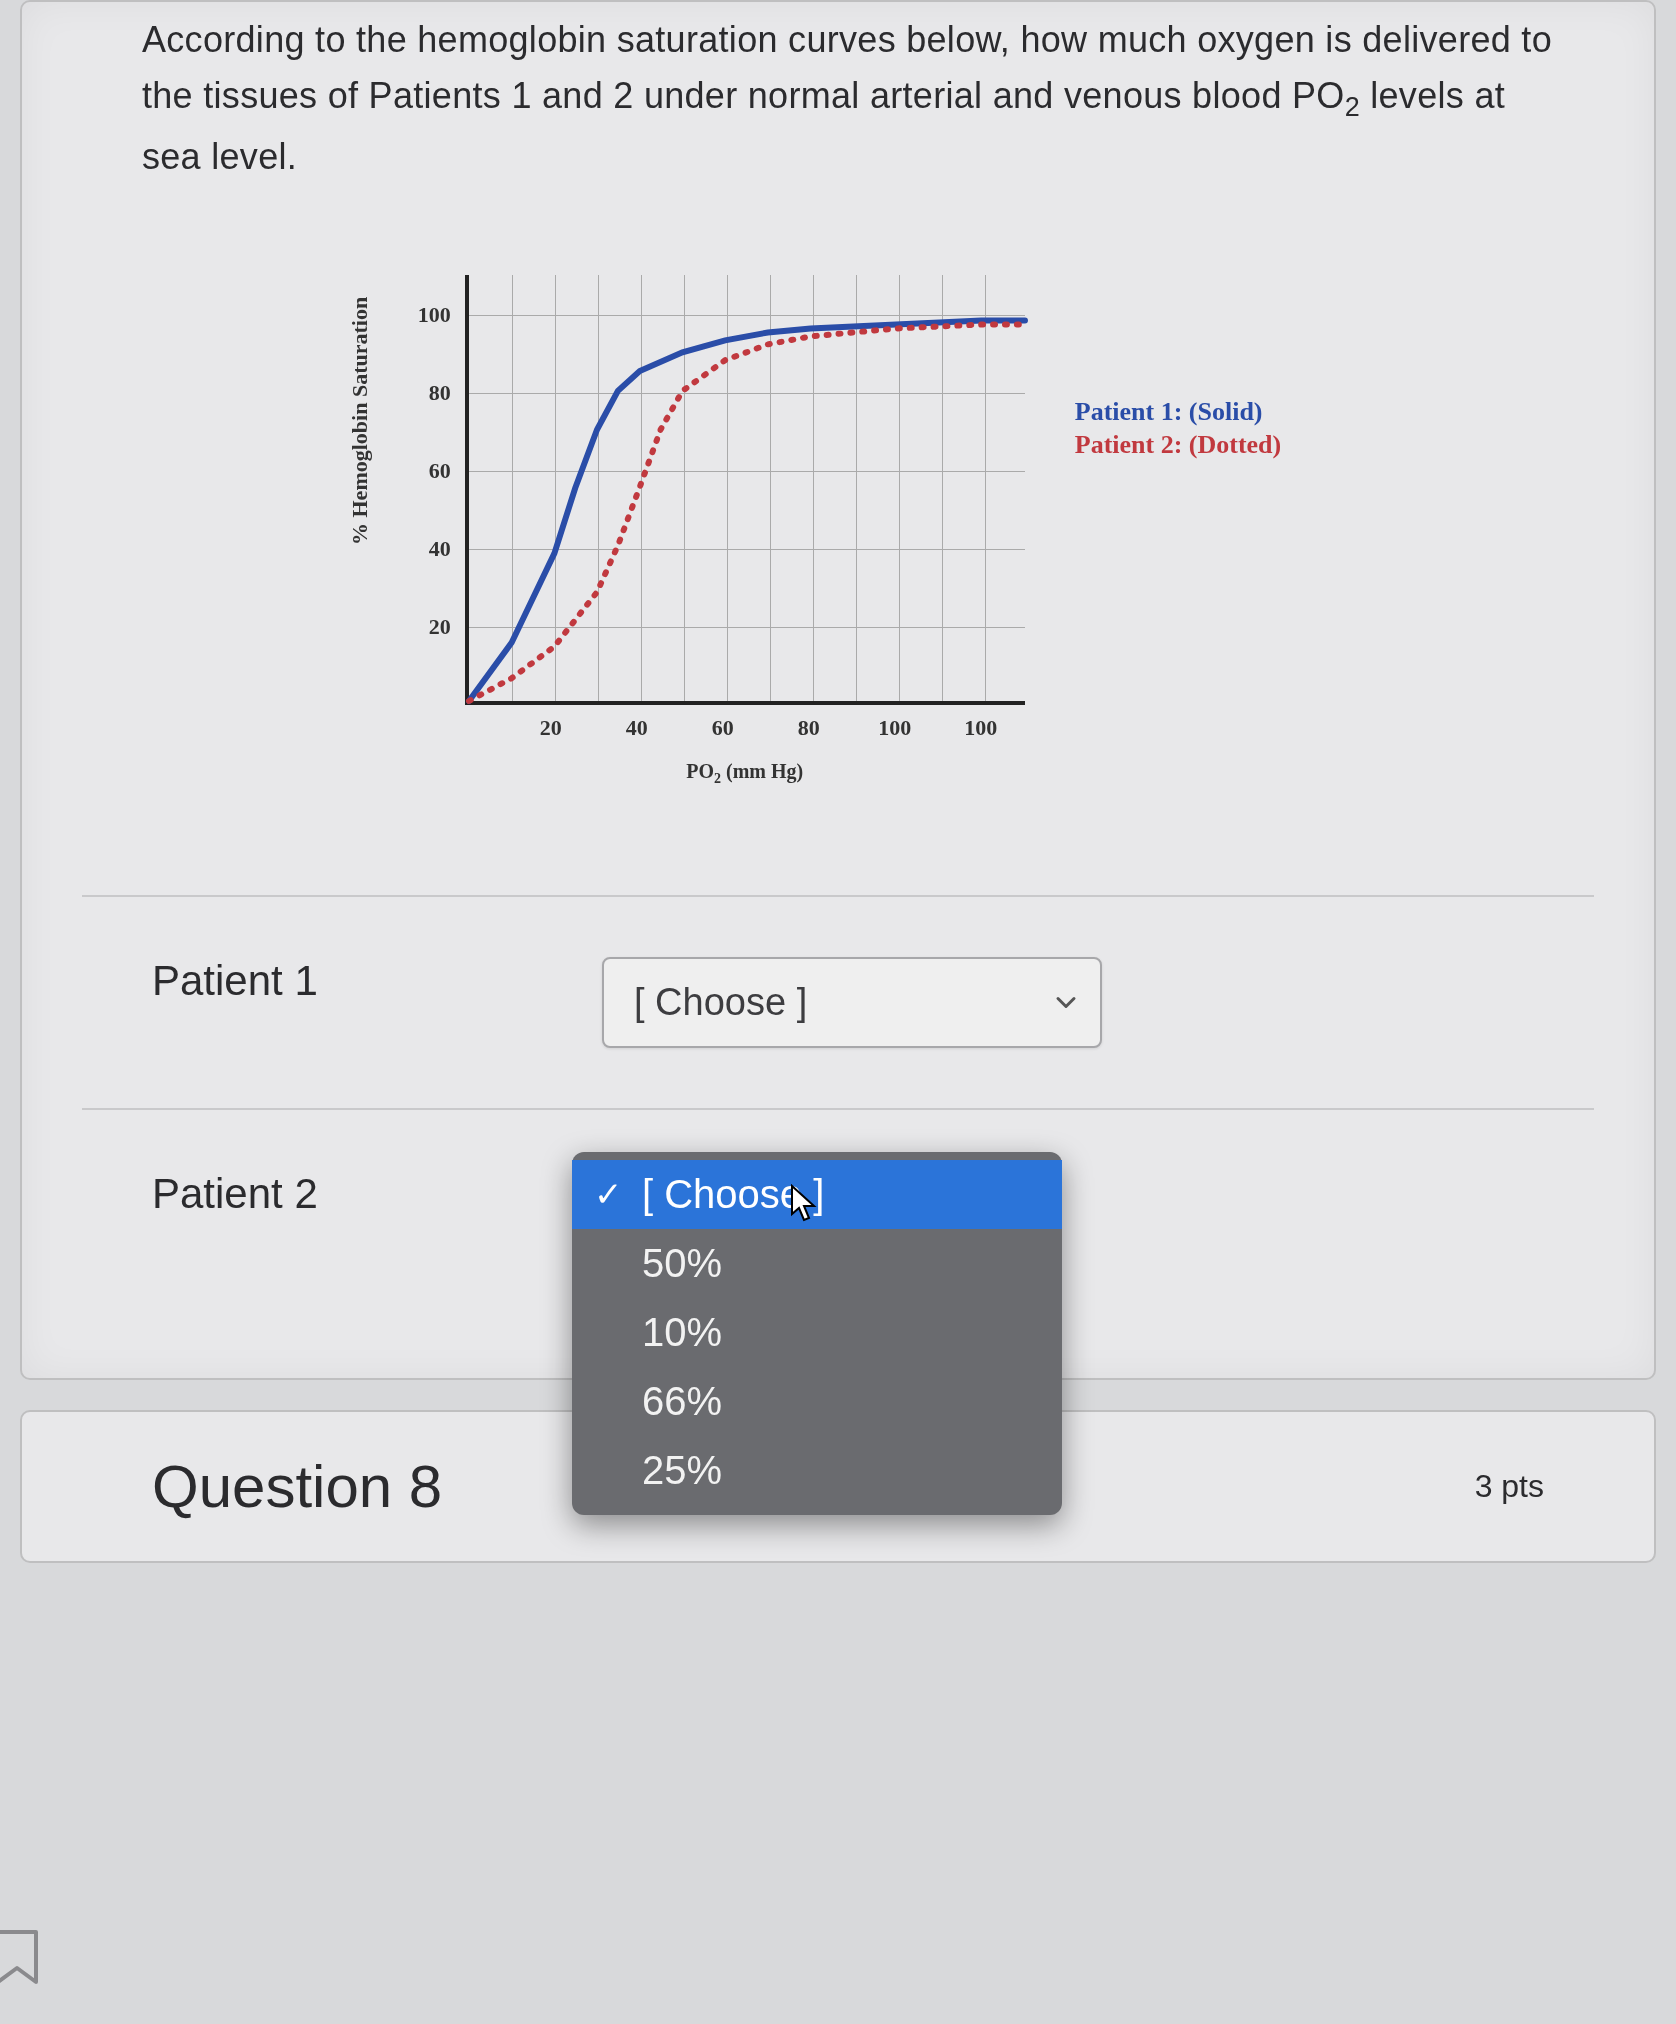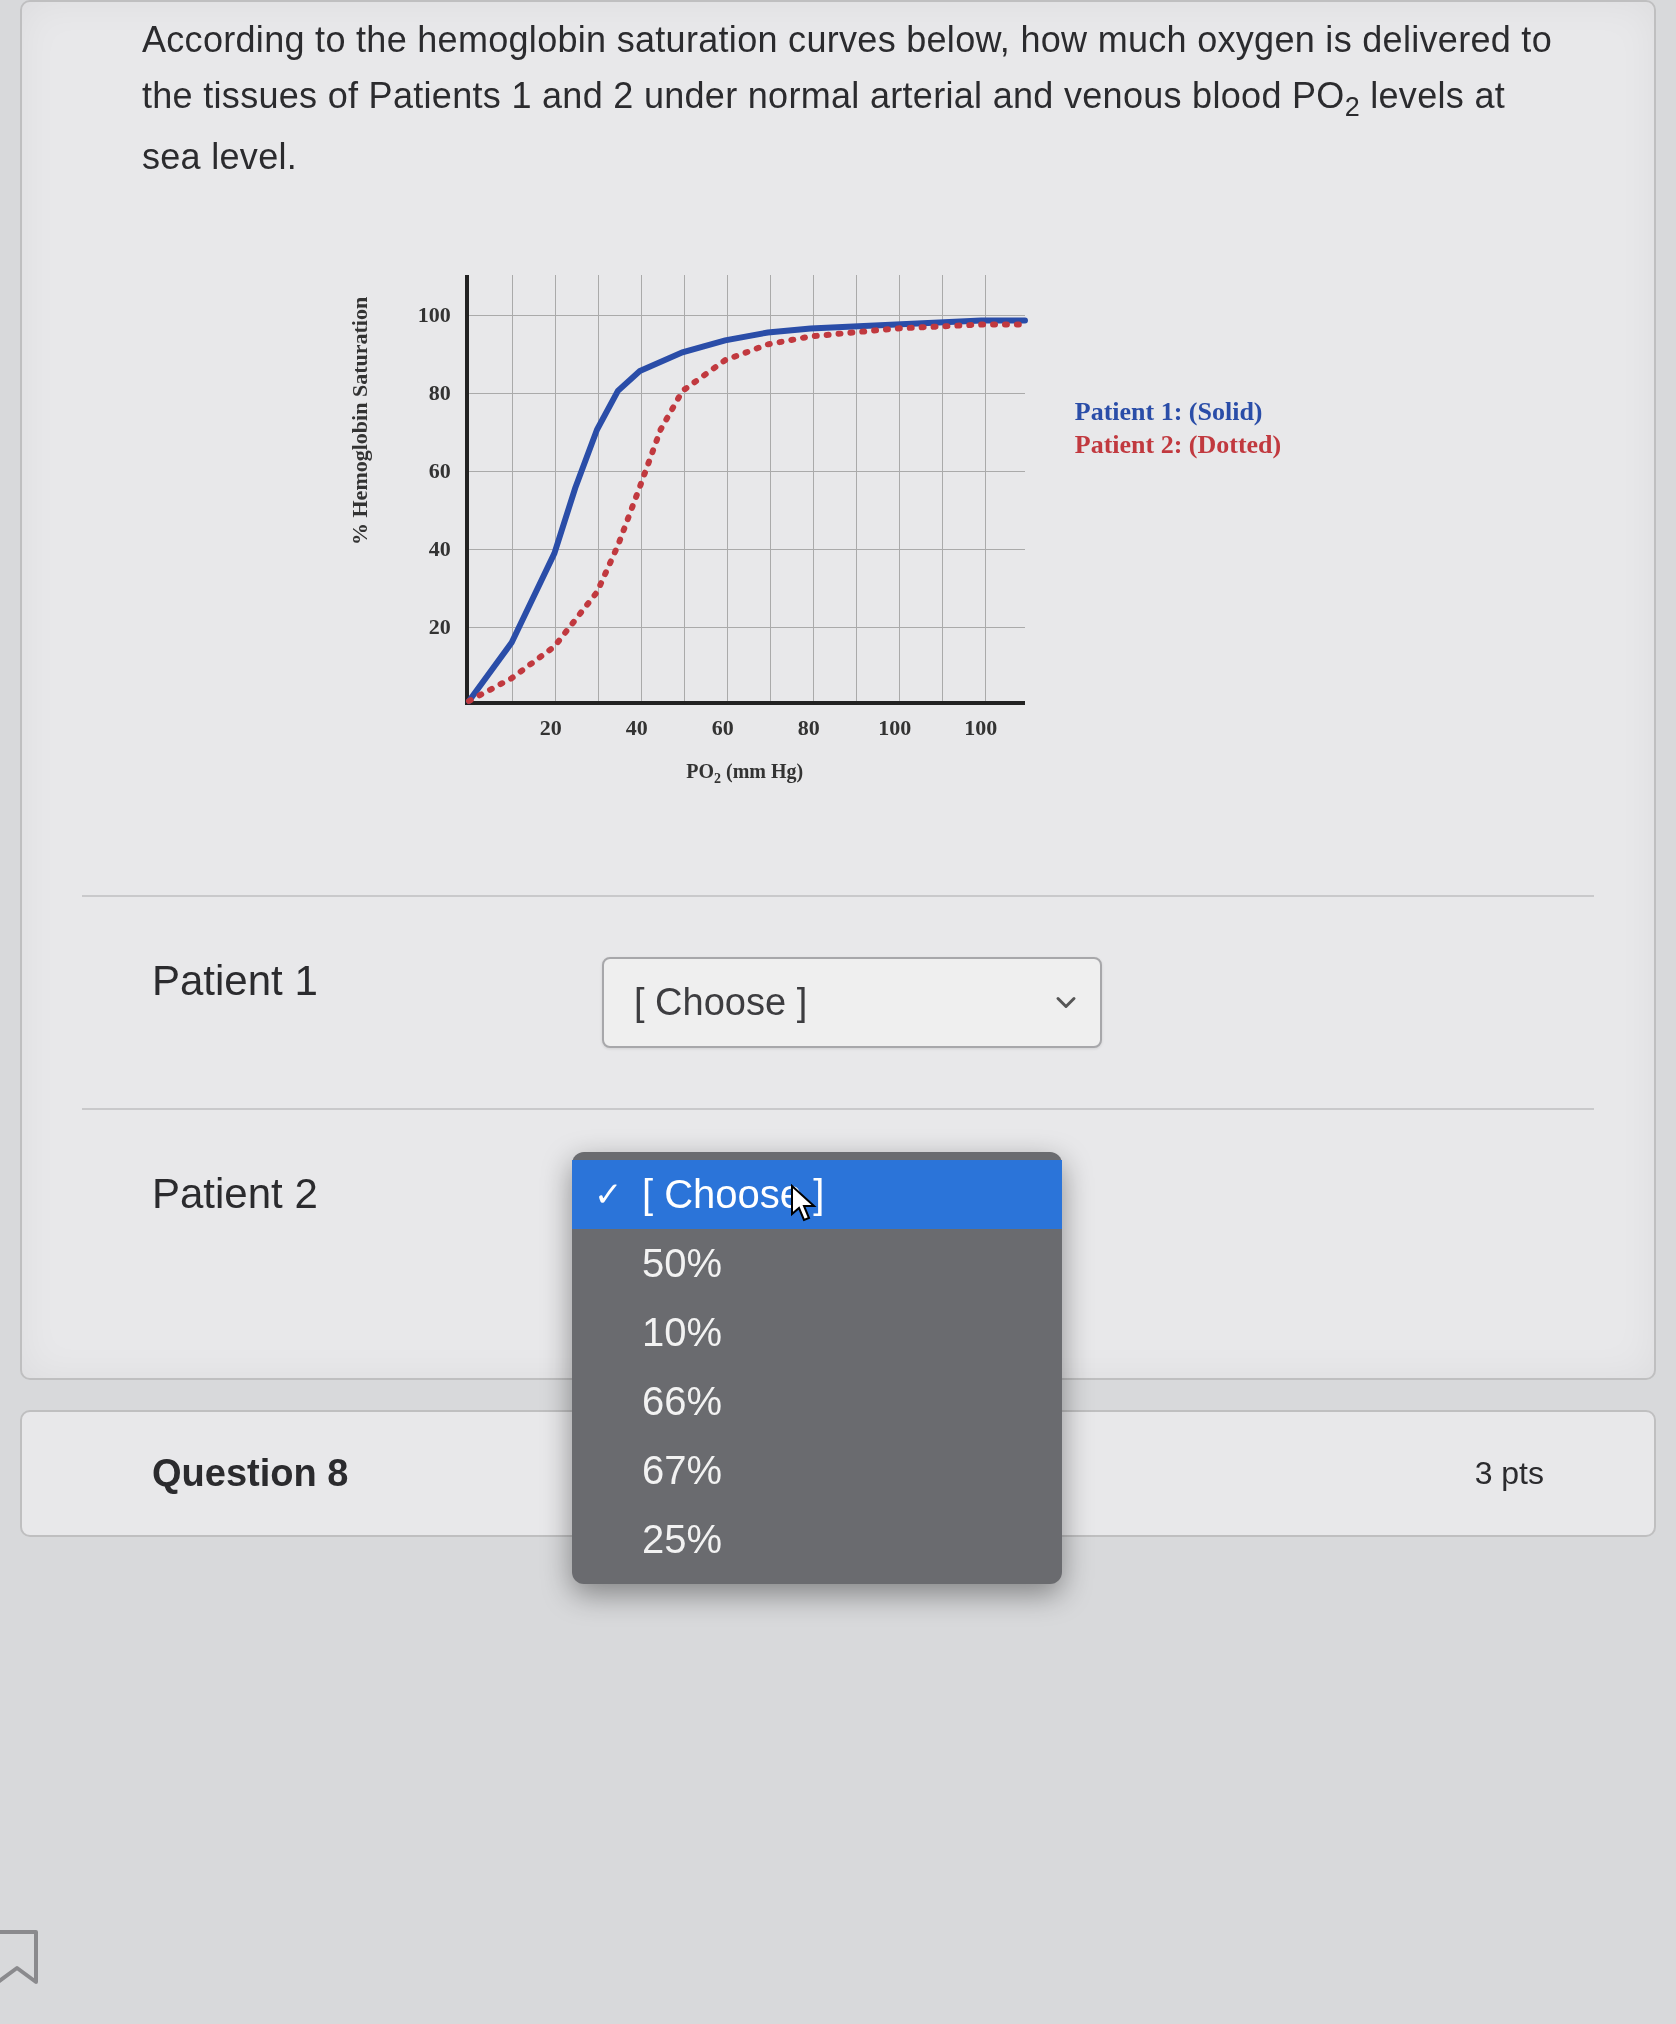--- a/index.html
+++ b/index.html
@@ -164,21 +164,21 @@
   .q-footer {
     background: #e8e8ea;
     border: 2px solid #bfbfc0;
     border-radius: 10px;
     margin: 30px 20px 0 20px;
     padding: 40px 110px 40px 130px;
     display: flex;
     justify-content: space-between;
     align-items: center;
   }
-  .q-footer .q-title { font-size: 38px; font-weight: 700; color: #2b2b2e; }
+  .q-footer .q-title { font-size: 60px; font-weight: 400; color: #2b2b2e; }
   .q-footer .q-pts { font-size: 32px; color: #2b2b2e; }
   .next-icon {
     position: absolute;
     left: -8px;
     top: 1928px;
   }
 </style>
 </head>
 <body>
 
@@ -268,21 +268,20 @@
       <div class="item selected">
         <span class="check">✓</span>
         <span>[ Choose ]</span>
         <svg class="cursor" width="30" height="40" viewBox="0 0 30 40">
           <path d="M2 2 L2 30 L9 24 L14 36 L19 34 L14 22 L24 22 Z" fill="#fff" stroke="#000" stroke-width="2"></path>
         </svg>
       </div>
       <div class="item"><span>50%</span></div>
       <div class="item"><span>10%</span></div>
       <div class="item"><span>66%</span></div>
-      <div class="item"><span>67%</span></div>
       <div class="item"><span>25%</span></div>
     </div>
   </div>
 </div>
 
 <div class="q-footer">
   <div class="q-title">Question 8</div>
   <div class="q-pts">3 pts</div>
 </div>
 

